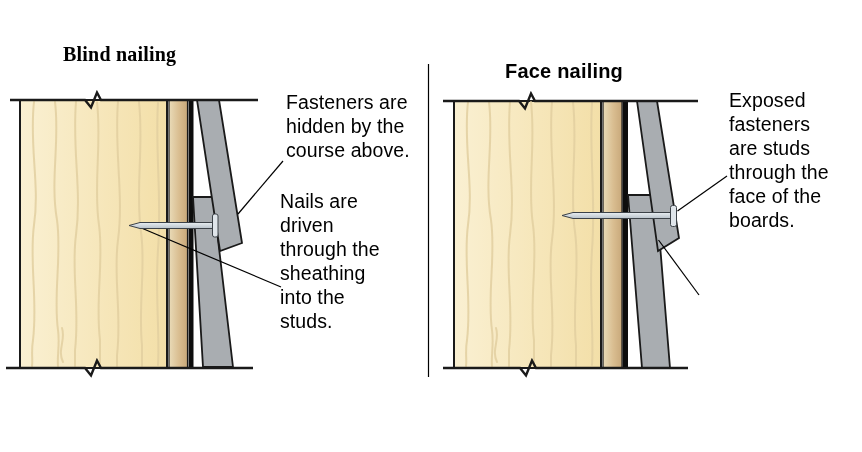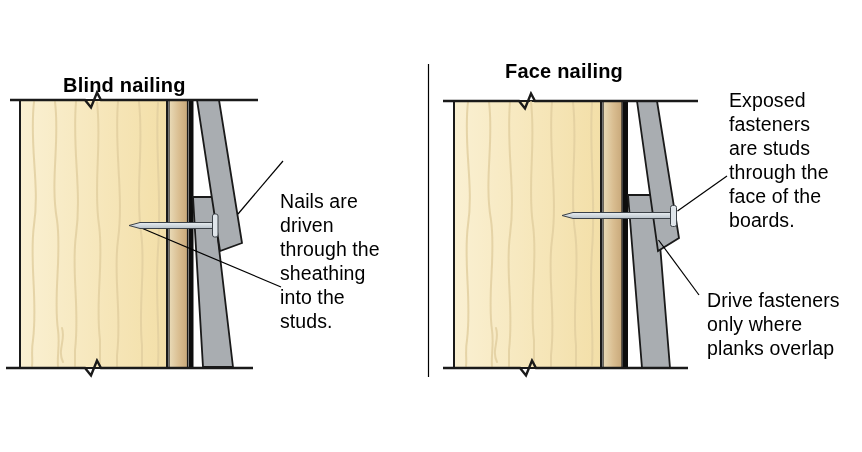--- a/index.html
+++ b/index.html
@@ -116,35 +116,35 @@
       <path d="M443,368 L520,368 L526,375.5 L532,360.5 L536,368 L688,368" class="struct-line"></path>
 
       <line x1="727" y1="176" x2="677.5" y2="211" class="leader"></line>
       <line x1="658.5" y1="240" x2="699" y2="295" class="leader"></line>
 
       <polygon points="562,215.5 573,212.5 671,212.5 671,218.5 573,218.5" class="nail-part" fill="url(#nailGrad)"></polygon>
       <rect x="670.5" y="205.5" width="6" height="21" rx="2" class="nail-part" fill="#dfe5ea"></rect>
     </g>
   </svg>
 
-  <div class="panel-title" style="left:63px; top:74px;">Blind nailing</div>
+  <div class="panel-title" style="left:63px; top:43px;font-family:Liberation Serif, serif;">Blind nailing</div>
 
   <div class="panel-title" style="left:505px; top:60px;">Face nailing</div>
 
+  <div class="label" style="left:286px; top:90px;">Fasteners are
+hidden by the
+course above.</div>
 
   <div class="label" style="left:280px; top:189px;">Nails are
 driven
 through the
 sheathing
 into the
 studs.</div>
 
   <div class="label" style="left:729px; top:88px;">Exposed
 fasteners
 are studs
 through the
 face of the
 boards.</div>
 
-  <div class="label" style="left:707px; top:288px;">Drive fasteners
-only where
-planks overlap</div>
 </div>
 
 </body></html>

